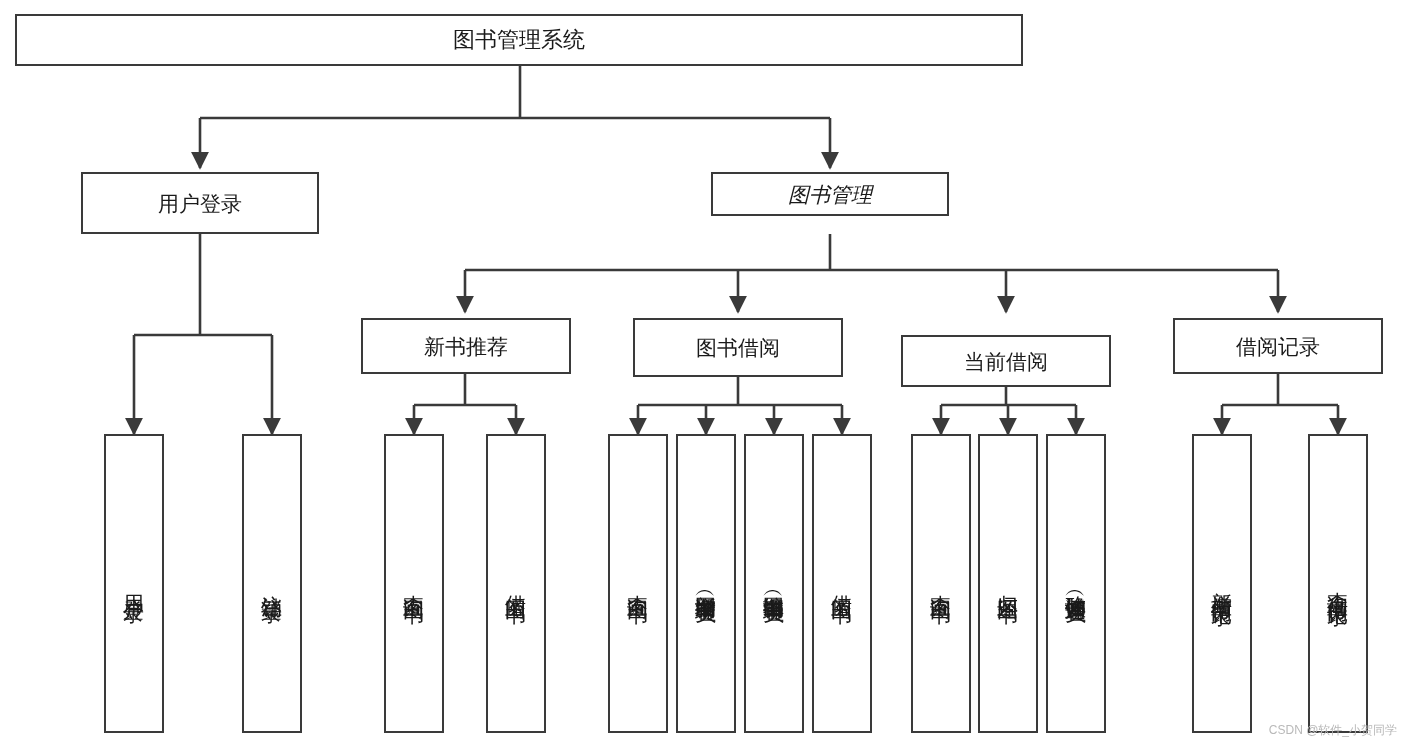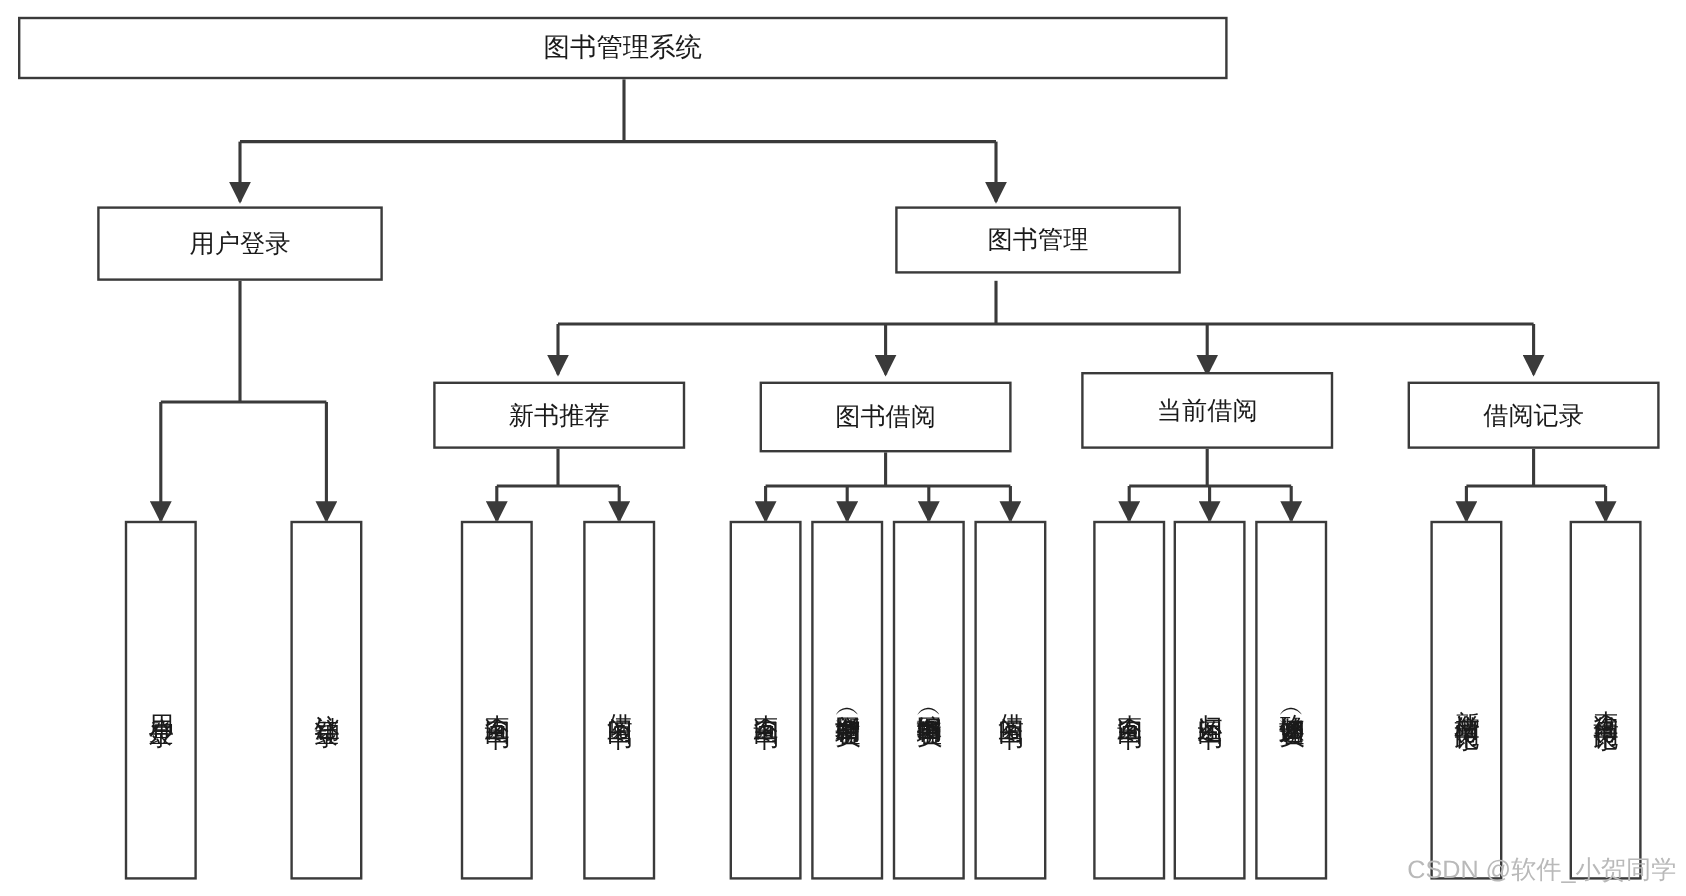--- a/index.html
+++ b/index.html
@@ -54,21 +54,21 @@
   }
   .vlabel.tight { letter-spacing: 1px; }
   .hlabel {
     white-space: nowrap;
     line-height: 1;
   }
   #watermark {
     position: absolute;
     right: 8px;
     bottom: 8px;
-    font-size: 21px;
+    font-size: 12px;
     color: #b9b9b9;
     white-space: nowrap;
     user-select: none;
     margin-left: 18px;
   }
 </style>
 </head>
 <body>
 
 <div id="canvas">
@@ -124,33 +124,33 @@
   </svg>
 
   <div class="node root" style="left:15px; top:14px; width:1008px; height:52px;">
     <span class="hlabel">图书管理系统</span>
   </div>
 
   <div class="node level2" style="left:81px; top:172px; width:238px; height:62px;">
     <span class="hlabel">用户登录</span>
   </div>
 
-  <div class="node level2" style="left:746px; top:172px; width:238px; height:56px;">
+  <div class="node level2" style="left:711px; top:172px; width:238px; height:44px;font-style:italic;">
     <span class="hlabel">图书管理</span>
   </div>
 
   <div class="node level3" style="left:361px; top:318px; width:210px; height:56px;">
     <span class="hlabel">新书推荐</span>
   </div>
 
   <div class="node level3" style="left:633px; top:318px; width:210px; height:59px;">
     <span class="hlabel">图书借阅</span>
   </div>
 
-  <div class="node level3" style="left:901px; top:310px; width:210px; height:64px;">
+  <div class="node level3" style="left:901px; top:335px; width:210px; height:52px;">
     <span class="hlabel">当前借阅</span>
   </div>
 
   <div class="node level3" style="left:1173px; top:318px; width:210px; height:56px;">
     <span class="hlabel">借阅记录</span>
   </div>
 
   <div class="node leaf" style="left:104px; top:434px; width:60px; height:299px;">
     <span class="vlabel">用户登录</span>
   </div>

